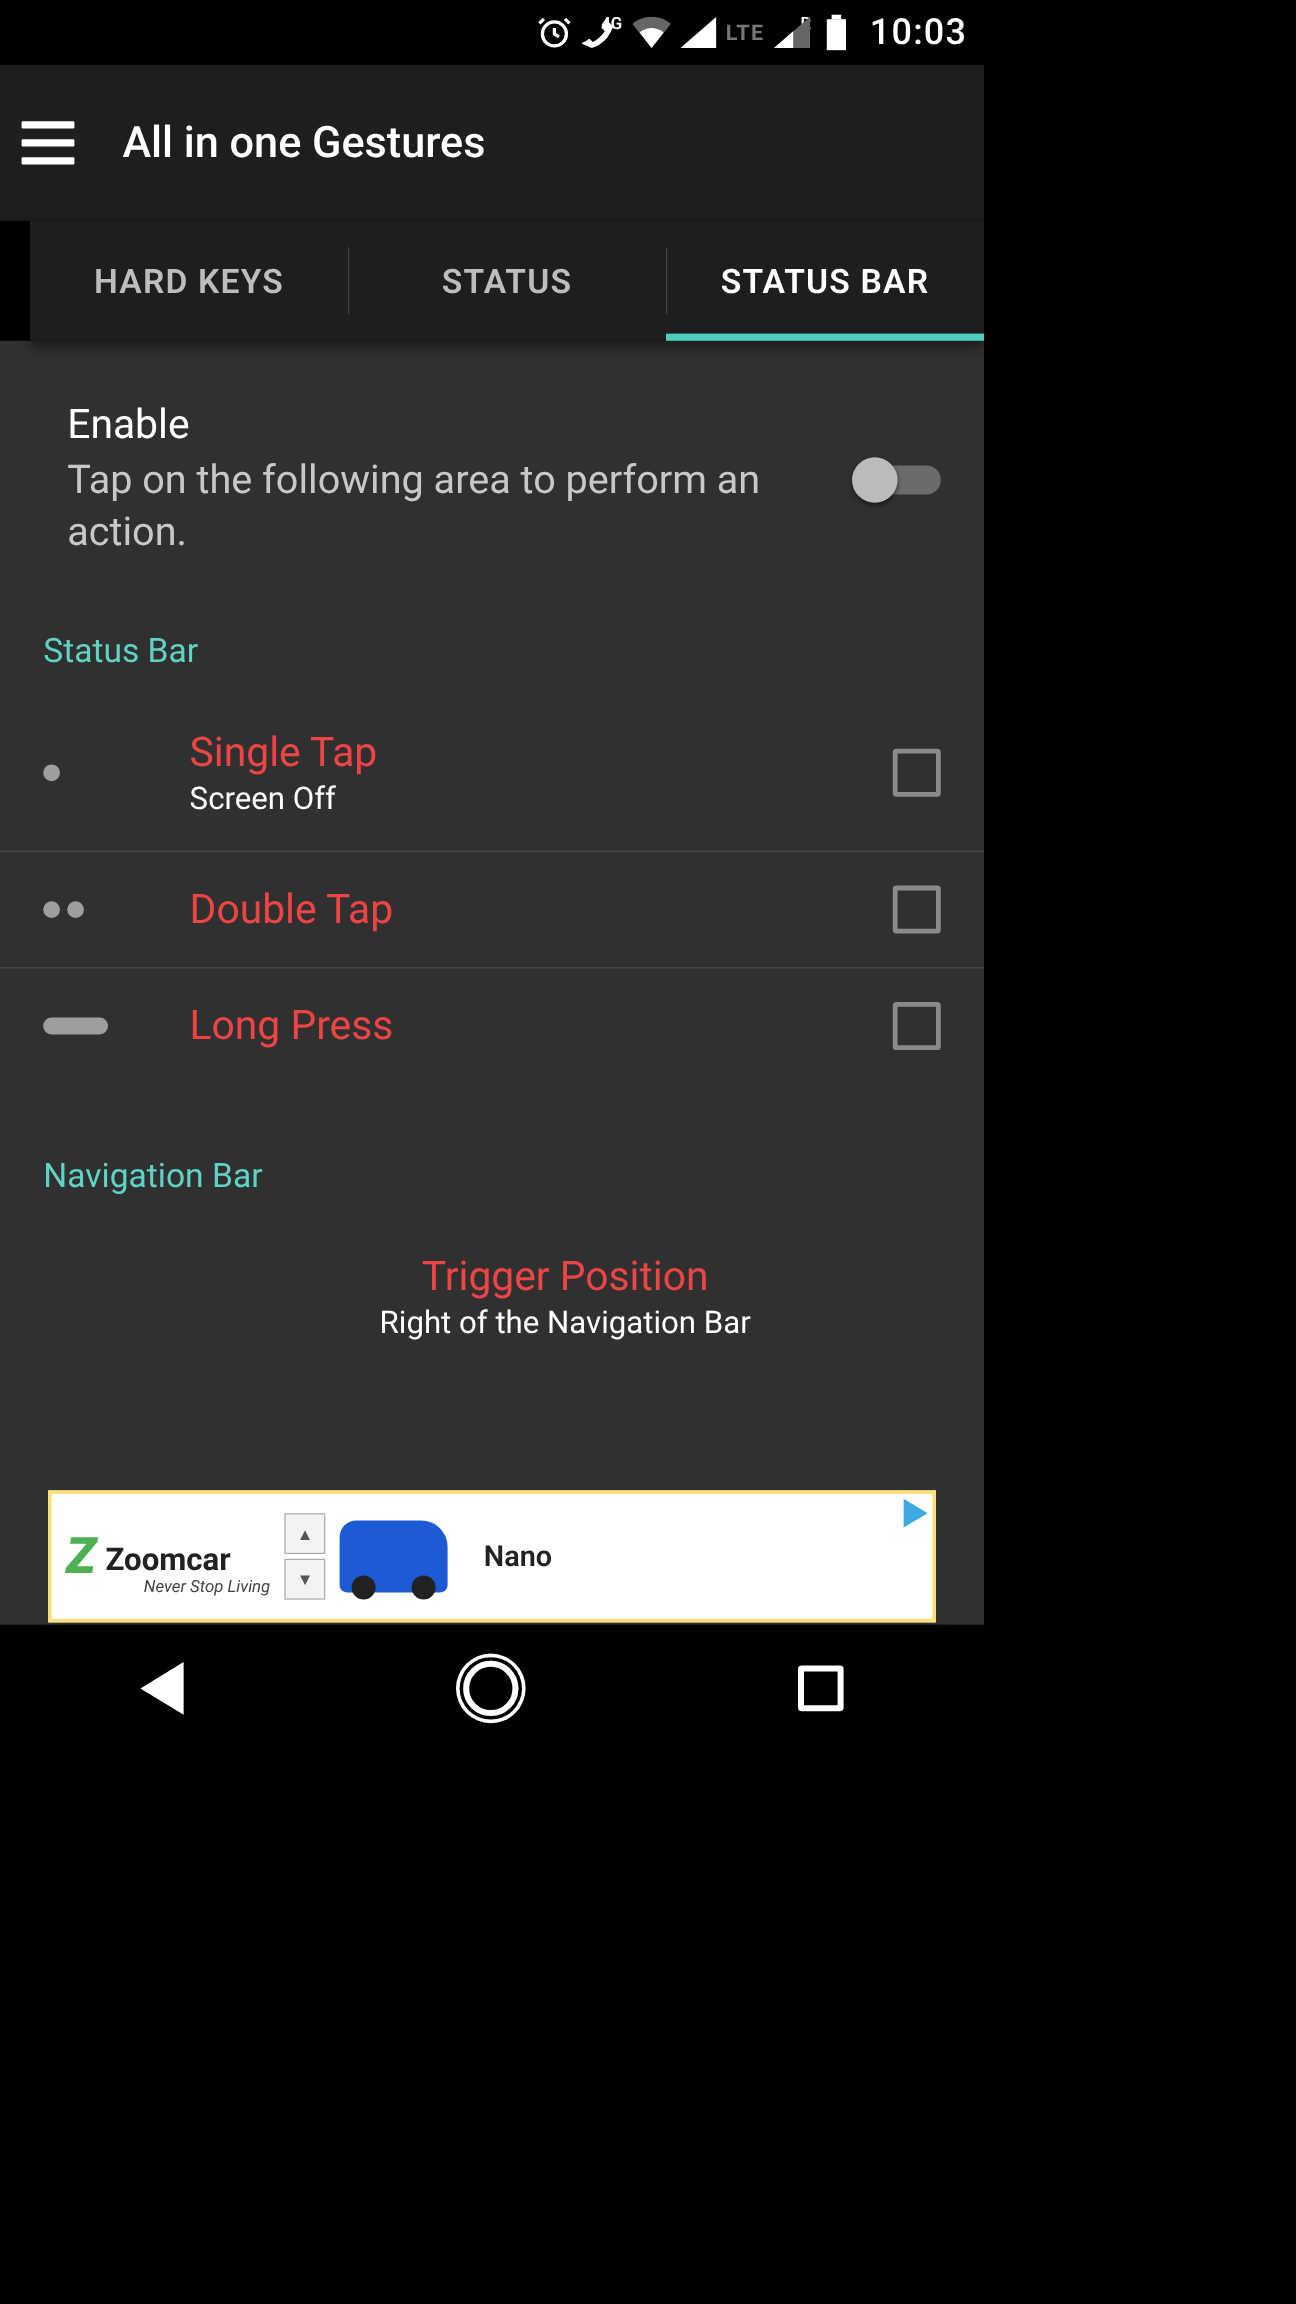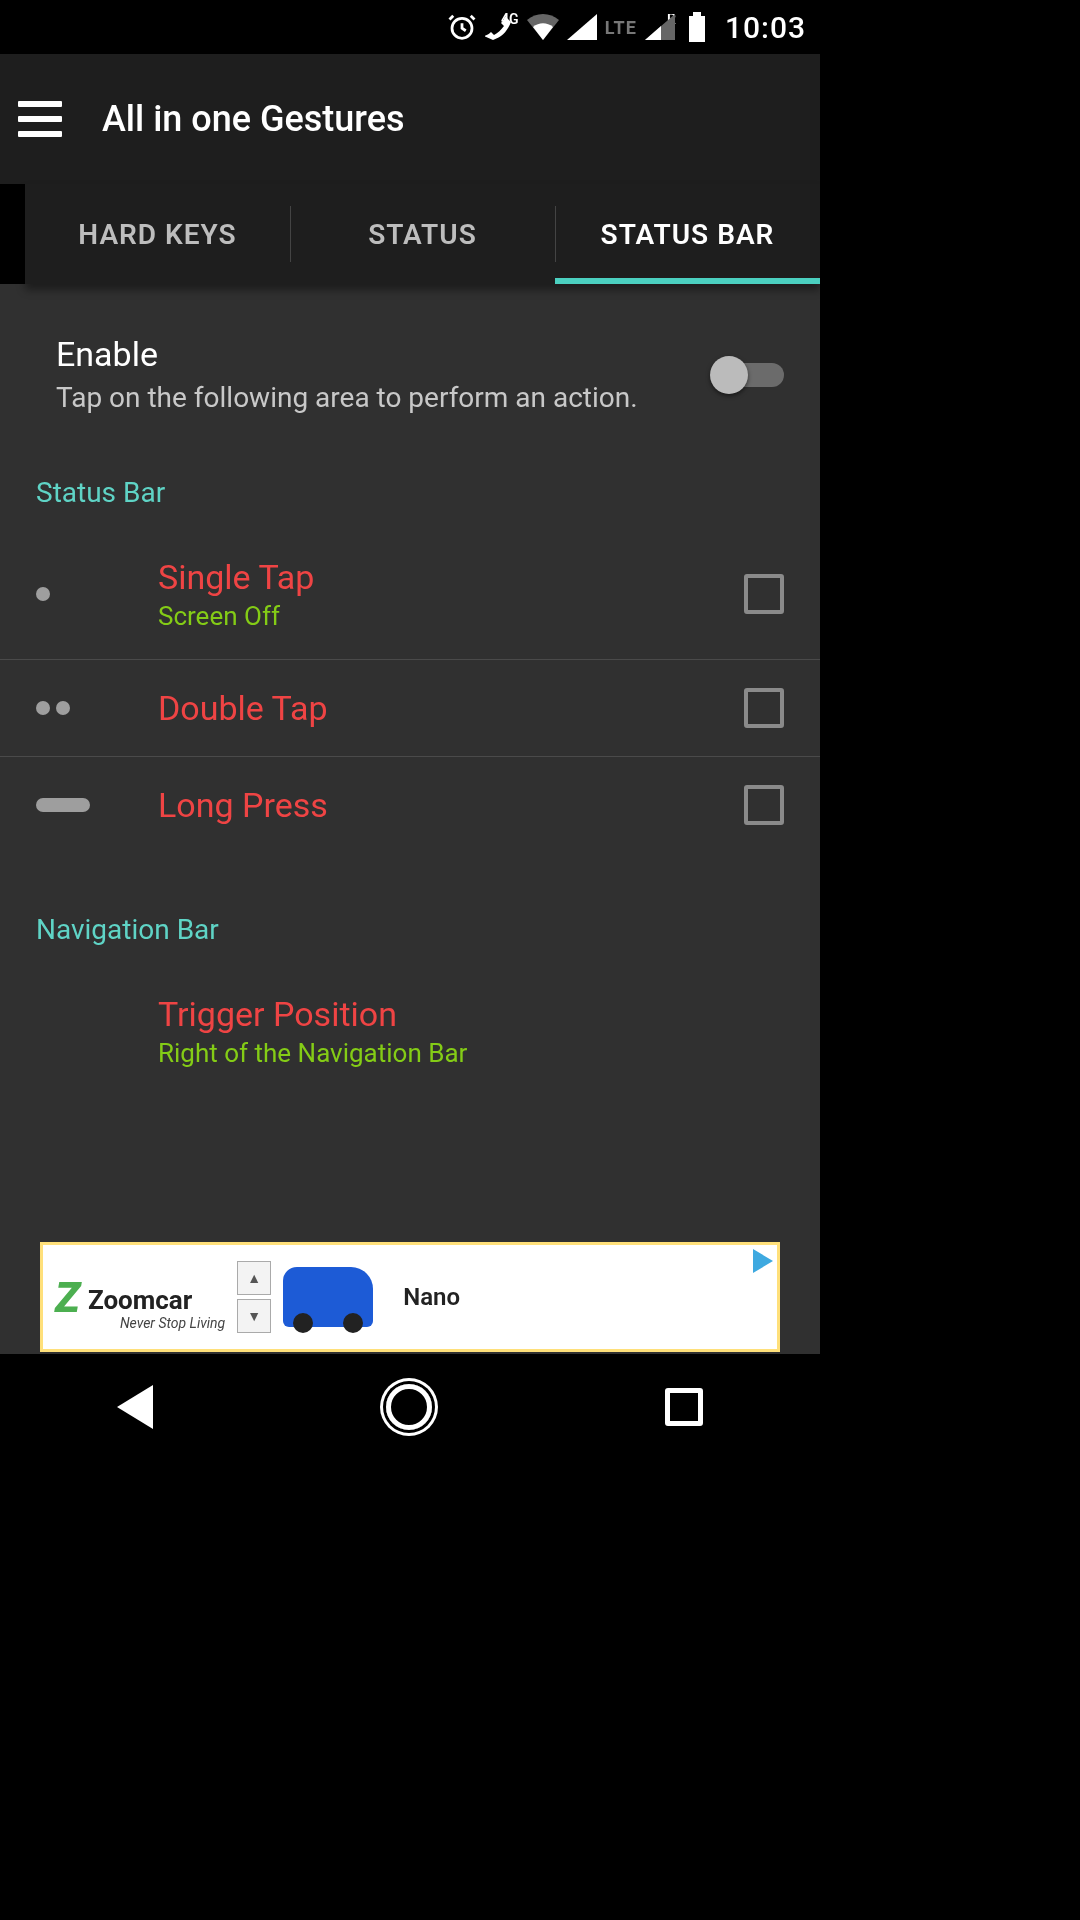--- a/index.html
+++ b/index.html
@@ -91,21 +91,21 @@
   }
 
   .enable-row {
     display:flex;
     align-items:center;
     padding: 0 36px 0 56px;
     gap: 24px;
   }
   .enable-text { flex:1; }
   .enable-title { font-size: 34px; font-weight:400; color:#fff; margin-bottom:6px;}
-  .enable-sub { font-size: 28px; color:#c8c8c8; line-height:1.3; }
+  .enable-sub { font-size: 33px; color:#c8c8c8; line-height:1.3; }
 
   .toggle {
     width: 70px; height: 38px; position:relative; cursor:pointer;
   }
   .toggle-track {
     position:absolute; top:7px; left:0; right:0; height:24px;
     background:#6b6b6b; border-radius:12px;
   }
   .toggle-knob {
     position:absolute; top:0; left:-4px; width:38px; height:38px;
@@ -130,21 +130,21 @@
   .pref-icon {
     width: 90px;
     display:flex;
     align-items:center;
     gap:6px;
   }
   .dot { width:14px; height:14px; background:#9e9e9e; border-radius:50%; }
   .dash { width:54px; height:14px; background:#9e9e9e; border-radius:7px; }
   .pref-text { flex:1; }
   .pref-title { font-size: 34px; color:#ef4444; }
-  .pref-sub { font-size: 26px; color:#84cc16; margin-top:4px; }
+  .pref-sub { font-size: 26px; color:#ffffff; margin-top:4px; }
   .checkbox {
     width:40px; height:40px; border:4px solid #8a8a8a; border-radius:3px; cursor:pointer;
   }
 
   
   .ad {
     height:114px;
     background:#303030;
     display:flex;
     align-items:center;
@@ -304,21 +304,21 @@
       <div class="dash"></div>
     </div>
     <div class="pref-text">
       <div class="pref-title">Long Press</div>
     </div>
     <div class="checkbox"></div>
   </div>
 
   <div class="section-title">Navigation Bar</div>
 
-  <div class="pref pref-nocb" style="border-bottom:none;">
+  <div class="pref pref-nocb" style="border-bottom:none;text-align:center;">
     <div class="pref-icon"></div>
     <div class="pref-text">
       <div class="pref-title">Trigger Position</div>
       <div class="pref-sub">Right of the Navigation Bar</div>
     </div>
 
   </div>
 
 </div>
 

